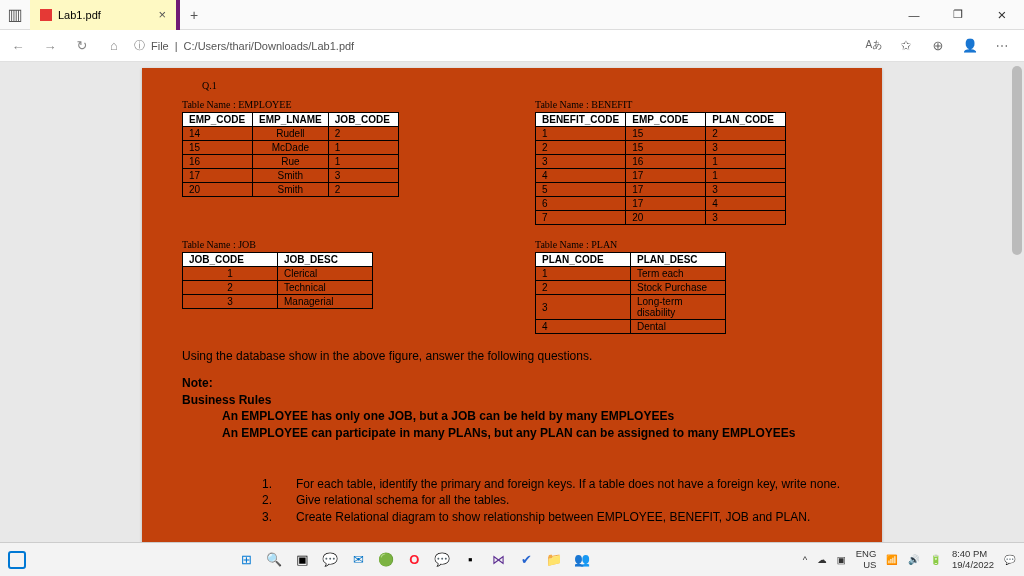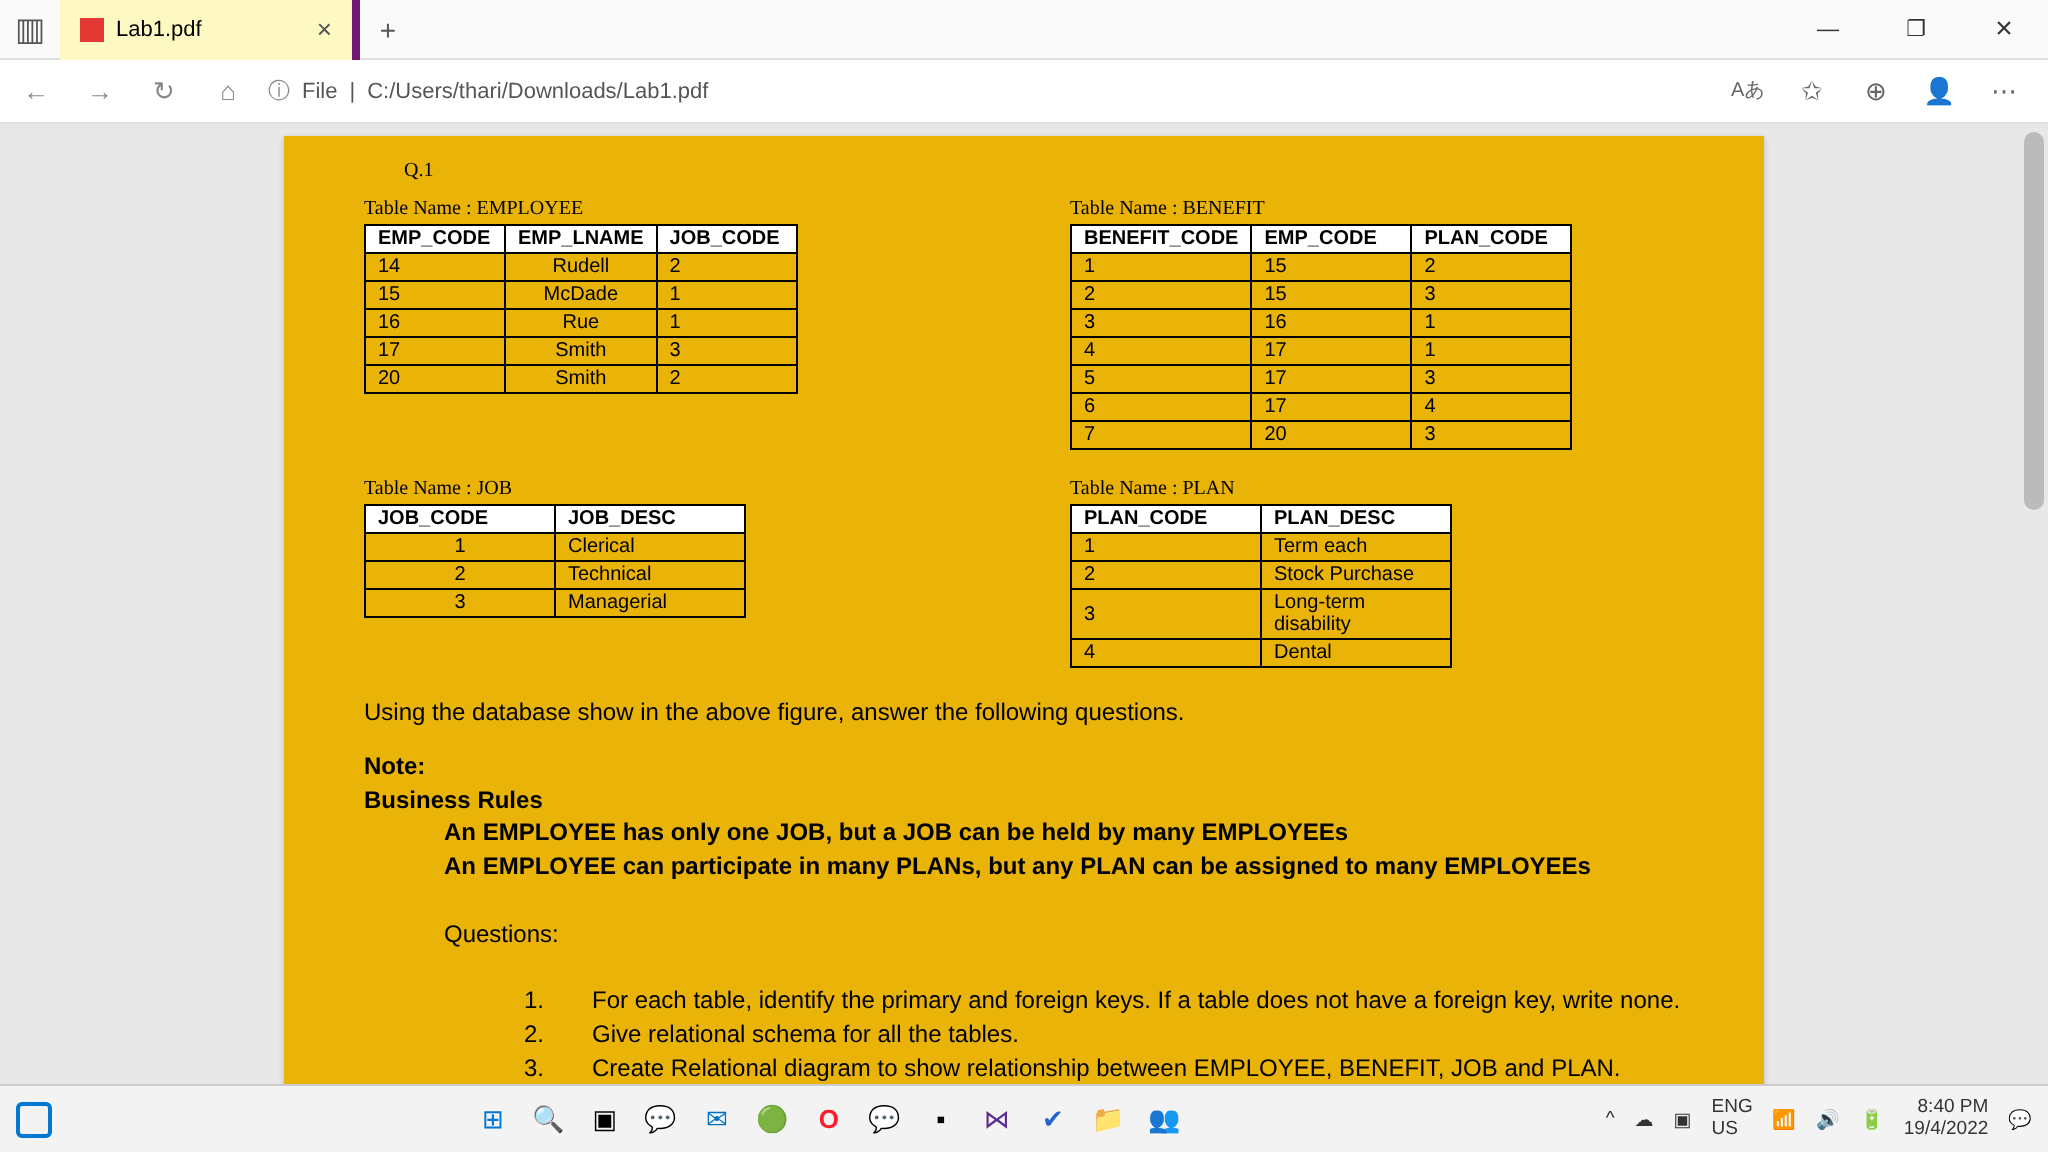--- a/index.html
+++ b/index.html
@@ -19,21 +19,21 @@
   
   .addrbar { height: 32px; background:#fff; display:flex; align-items:center; padding:0 6px; gap:8px; border-bottom:1px solid #e0e0e0; }
   .addrbar .nav-btn { width:24px; height:24px; display:flex; align-items:center; justify-content:center; color:#888; font-size:13px; }
   .addr-field { flex:1; display:flex; align-items:center; font-size:11px; color:#555; gap:6px; }
   .addr-field .lock { color:#888; }
   .right-icons { display:flex; gap:12px; color:#666; font-size:13px; padding-right:6px; }
   .right-icons div { width:20px; text-align:center; }
   
   
   .viewer { flex:1; background:#e8e8e8; overflow:auto; position:relative; }
-  .page { width: 740px; margin: 6px auto 0 auto; background:#eab308; padding: 12px 24px 20px 40px; box-shadow: 0 1px 3px rgba(0,0,0,.2); font-size: 10px; color:#000; }
+  .page { width: 740px; margin: 6px auto 0 auto; background:#c2410c; padding: 12px 24px 20px 40px; box-shadow: 0 1px 3px rgba(0,0,0,.2); font-size: 10px; color:#000; }
   .qnum { font-family: "Times New Roman", serif; font-size: 10px; margin-left: 20px; margin-bottom: 8px; }
   
   .tables-row { display:flex; gap: 30px; margin-bottom: 14px; }
   .tables-col { flex:1; }
   .tbl-name { font-family: "Times New Roman", serif; font-size: 10px; margin-bottom: 2px; }
   
   table.db { border-collapse: collapse; font-family: "Times New Roman", serif; font-size: 10px; }
   table.db th, table.db td { border: 1px solid #000; padding: 1px 6px; text-align: left; }
   table.db th { font-weight: bold; background: #fff; }
   .emp-tbl th, .emp-tbl td { width: 70px; text-align:center; }
@@ -49,21 +49,21 @@
   .rules { padding-left: 40px; }
   .questions-list { padding-left: 40px; }
   .questions-list .qrow { display:flex; gap: 20px; }
   .questions-list .qn { width: 14px; }
   
   
   .taskbar { height: 34px; background:#f3f3f3; border-top:1px solid #ccc; display:flex; align-items:center; padding:0 8px; }
   .taskbar .start-area { flex:1; display:flex; align-items:center; justify-content:center; gap:6px; }
   .taskbar .tbicon { width:22px; height:22px; border-radius:3px; display:flex; align-items:center; justify-content:center; font-size:13px; }
   .systray { display:flex; align-items:center; gap:10px; font-size:9.5px; color:#333; }
-  .systray .clock { text-align:right; line-height:1.1; }
+  .systray .clock { line-height:1.1; }
   .edge-logo { width:18px; height:18px; border:2px solid #0078d4; border-radius:3px; display:inline-block; }
   
   .scroll-track { position:absolute; right:2px; top:4px; bottom:4px; width:12px; }
   .scroll-thumb { position:absolute; right:0; top:0; height:40%; width:10px; background:#bbb; border-radius:5px; }
 </style>
 </head>
 <body>
 
 <div class="titlebar">
   <div class="tab-strip">
@@ -250,21 +250,20 @@
     </div>
 
     <div class="body-text">
       <p style="margin:10px 0;">Using the database show in the above figure, answer the following questions.</p>
       <p><span class="bold">Note:</span></p>
       <p><span class="bold">Business Rules</span></p>
       <div class="rules">
         <p class="bold">An EMPLOYEE has only one JOB, but a JOB can be held by many EMPLOYEEs</p>
         <p class="bold">An EMPLOYEE can participate in many PLANs, but any PLAN can be assigned to many EMPLOYEEs</p>
         <br>
-        <p>Questions:</p>
         <br>
         <div class="questions-list">
           <div class="qrow">
               <div class="qn">1.</div>
               <div>For each table, identify the primary and foreign keys. If a table does not have a foreign key, write none.</div>
             </div>
           <div class="qrow">
               <div class="qn">2.</div>
               <div>Give relational schema for all the tables.</div>
             </div>
@@ -292,21 +291,21 @@
     <div class="tbicon">▪</div>
     <div class="tbicon" style="color:#5c2d91;">⋈</div>
     <div class="tbicon" style="color:#2564cf;">✔</div>
     <div class="tbicon" style="color:#ffb900;">📁</div>
     <div class="tbicon" style="color:#4b53bc;">👥</div>
   </div>
   <div class="systray">
     <span>^</span>
     <span>☁</span>
     <span>▣</span>
-    <div style="text-align:left;line-height:1.1;">
+    <div style="text-align:right;line-height:1.1;">
       <div>ENG</div>
         <div>US</div>
     </div>
     <span>📶</span>
     <span>🔊</span>
     <span>🔋</span>
     <div class="clock">
       <div>8:40 PM</div>
         <div>19/4/2022</div>
     </div>

